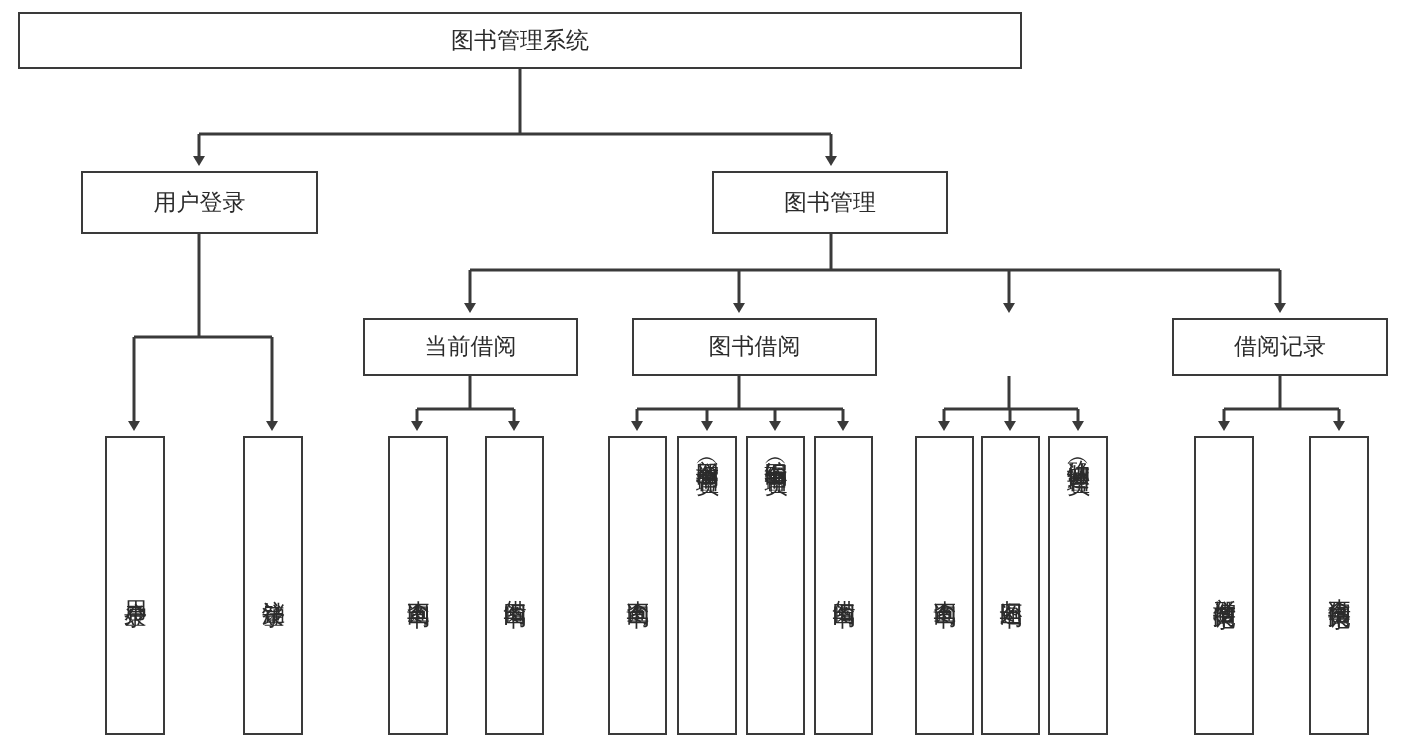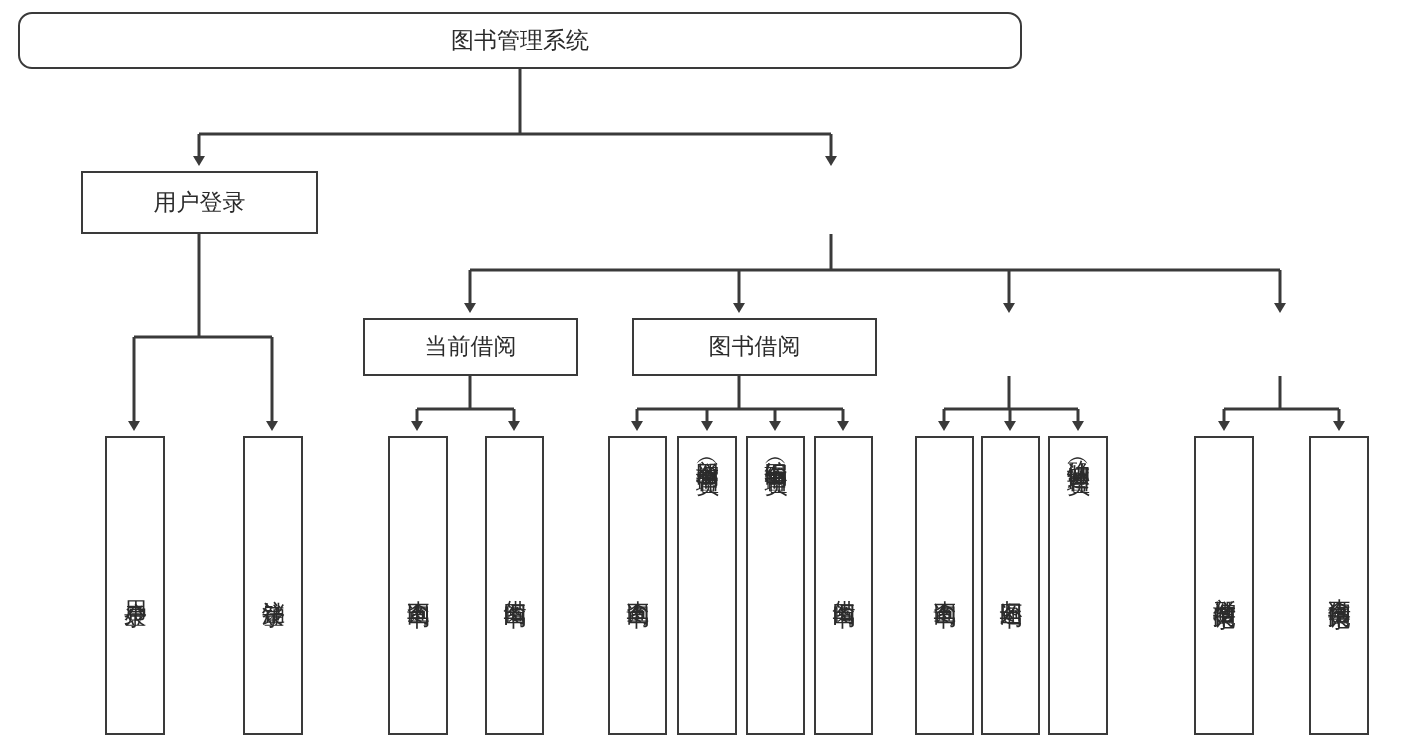--- a/index.html
+++ b/index.html
@@ -111,33 +111,39 @@
       <path d="M1010,409 L1010,422" marker-end="url(#arrow)"></path>
       <path d="M1078,409 L1078,422" marker-end="url(#arrow)"></path>
 
       <path d="M1280,376 L1280,409"></path>
       <path d="M1224,409 L1339,409"></path>
       <path d="M1224,409 L1224,422" marker-end="url(#arrow)"></path>
       <path d="M1339,409 L1339,422" marker-end="url(#arrow)"></path>
     </g>
   </svg>
 
-  <div class="node horiz" style="left:18px; top:12px; width:1004px; height:57px;border-radius:14px;">
+  <div class="node horiz" style="left:18px; top:12px; width:1004px; height:57px;">
     <span>图书管理系统</span>
   </div>
 
   <div class="node horiz" style="left:81px; top:171px; width:237px; height:63px;">
     <span>用户登录</span>
+  </div>
+  <div class="node horiz" style="left:712px; top:171px; width:236px; height:63px;">
+    <span>图书管理</span>
   </div>
 
   <div class="node horiz" style="left:363px; top:318px; width:215px; height:58px;">
     <span>当前借阅</span>
   </div>
   <div class="node horiz" style="left:632px; top:318px; width:245px; height:58px;">
     <span>图书借阅</span>
+  </div>
+  <div class="node horiz" style="left:1172px; top:318px; width:216px; height:58px;">
+    <span>借阅记录</span>
   </div>
 
   <div class="node vert" style="left:105px; top:436px; width:60px; height:299px;">
     <span class="vtext">用户登录</span>
   </div>
   <div class="node vert" style="left:243px; top:436px; width:60px; height:299px;">
     <span class="vtext">注销登录</span>
   </div>
   <div class="node vert" style="left:388px; top:436px; width:60px; height:299px;">
     <span class="vtext">查询图书</span>

